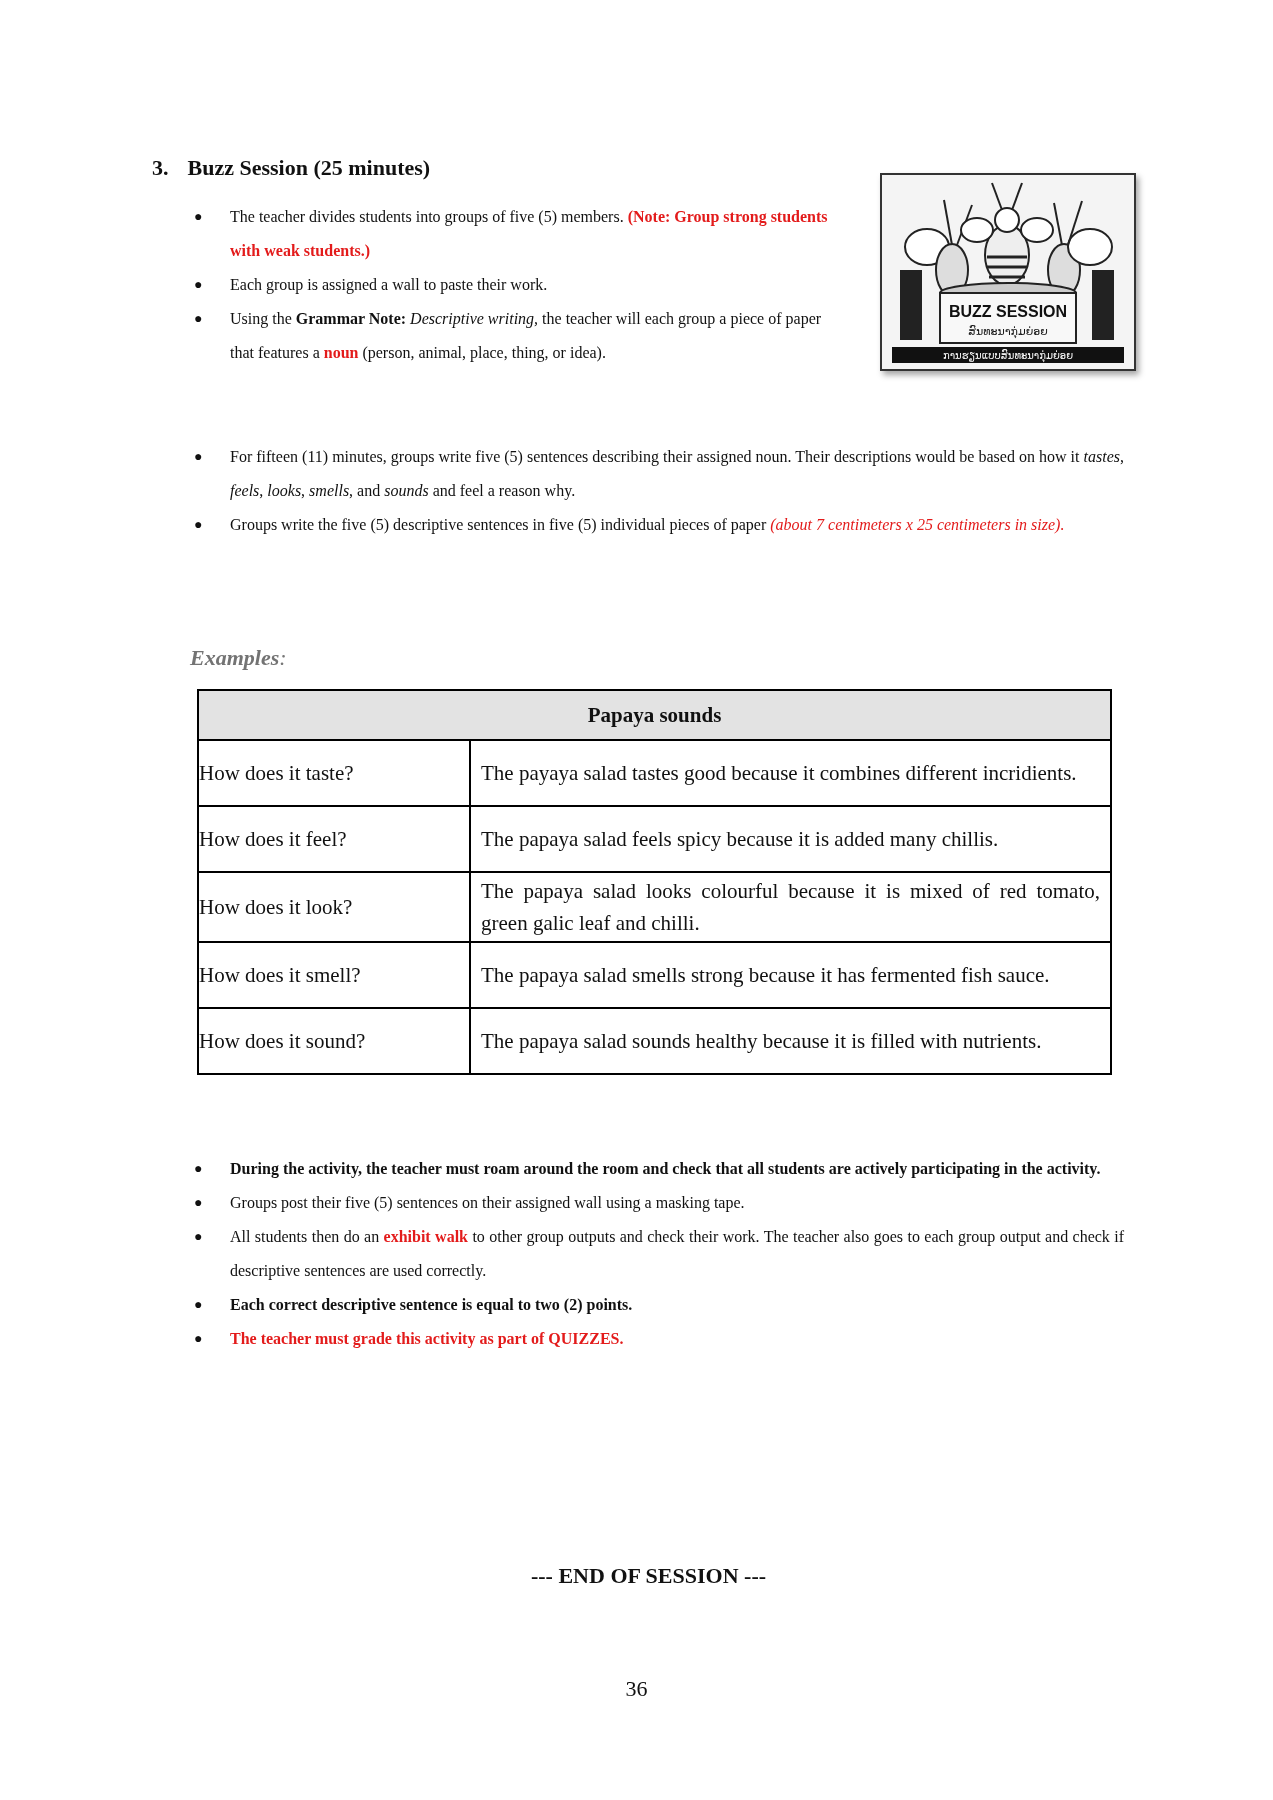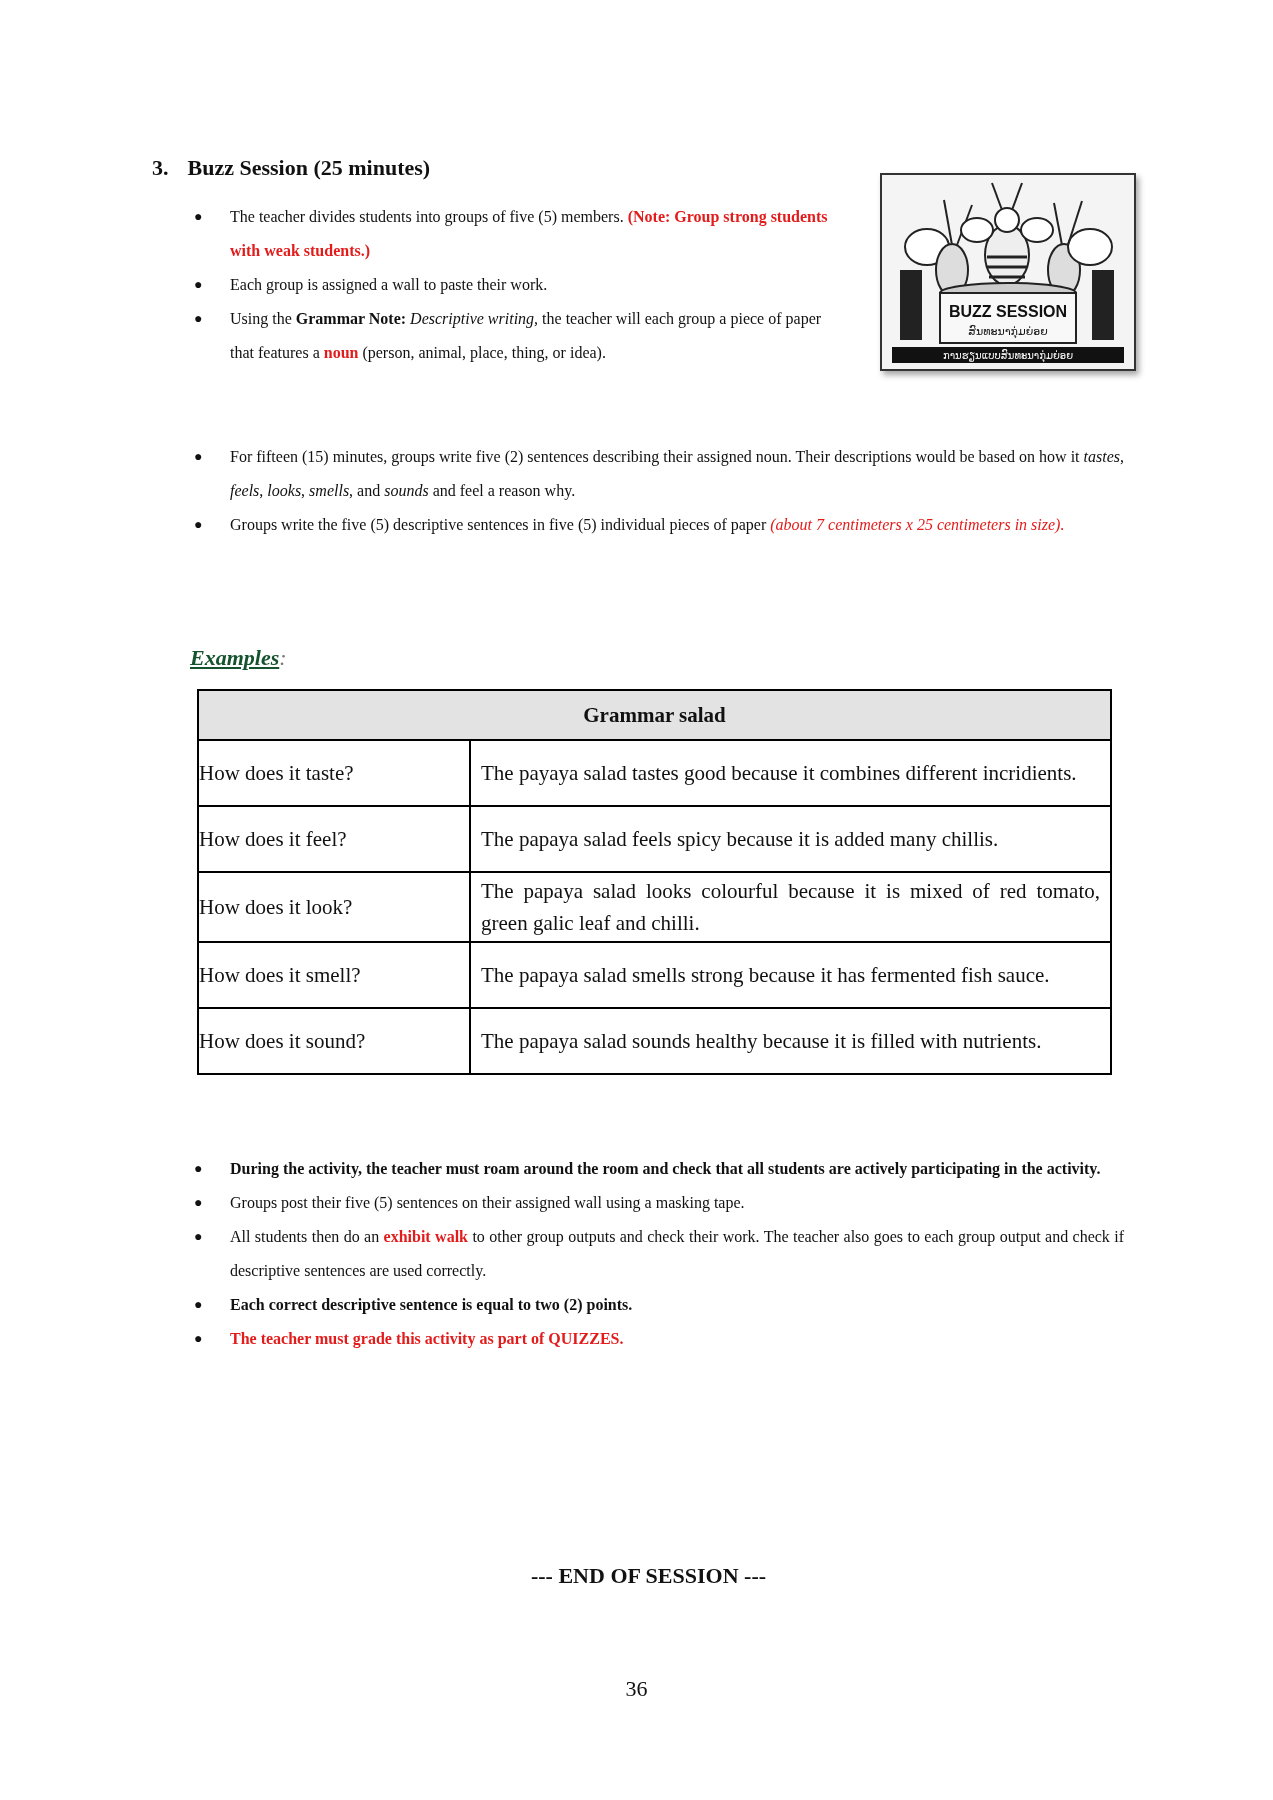--- a/index.html
+++ b/index.html
@@ -7,21 +7,21 @@
          font-family: "Liberation Serif", "DejaVu Serif", serif; color: #111; }
   .page { position: absolute; inset: 0; }
   .abs { position: absolute; }
   .heading { left: 152px; top: 155px; font-size: 22px; font-weight: bold; }
   .heading .num { display: inline-block; width: 30px; }
   ul.bullets { list-style: none; margin: 0; padding: 0; position: absolute; }
   ul.bullets li { position: relative; padding-left: 36px; font-size: 16px; line-height: 34px; }
   ul.bullets li::before { content: "\25CF"; position: absolute; left: 0; top: 0; font-size: 14px; }
   .justify { text-align: justify; }
   .red { color: #e31b1b; }
-  .dred { color: #14532d; text-decoration: underline; }
+  .dred { color: #737373; }
   .b { font-weight: bold; }
   .i { font-style: italic; }
   .top-list { left: 194px; top: 200px; width: 650px; }
   .mid-list { left: 194px; top: 440px; width: 930px; }
   .bot-list { left: 194px; top: 1152px; width: 930px; }
   .examples { left: 190px; top: 645px; font-size: 22px; font-style: italic; font-weight: bold; }
   .examples .colon { color: #777; font-weight: normal; }
   .figure { left: 880px; top: 173px; width: 252px; height: 194px; border: 2px solid #333;
             box-shadow: 3px 4px 6px rgba(0,0,0,0.35); background: #3b82f6; overflow: hidden; }
   table.ex { position: absolute; left: 197px; top: 689px; width: 915px; border-collapse: collapse; }
@@ -81,35 +81,35 @@
       <span>The teacher divides students into groups of five (5) members. </span><span class="red b">(Note: Group strong students with weak students.)</span>
     </li>
     <li><span>Each group is assigned a wall to paste their work.</span></li>
     <li>
       <span>Using the </span><span class="b">Grammar Note:</span><span class="i"> Descriptive writing,</span><span> the teacher will each group a piece of paper that features a </span><span class="red b">noun</span><span> (person, animal, place, thing, or idea).</span>
     </li>
   </ul>
 
   <ul class="bullets mid-list justify">
     <li>
-      <span>For fifteen (15) minutes, groups write five (2) sentences describing their assigned noun. Their descriptions would be based on how it </span><span class="i">tastes</span>, <span class="i">feels</span>, <span class="i">looks</span>, <span class="i">smells</span>, and <span class="i">sounds</span><span> and feel a reason why.</span>
+      <span>For fifteen (11) minutes, groups write five (5) sentences describing their assigned noun. Their descriptions would be based on how it </span><span class="i">tastes</span>, <span class="i">feels</span>, <span class="i">looks</span>, <span class="i">smells</span>, and <span class="i">sounds</span><span> and feel a reason why.</span>
     </li>
     <li>
       <span>Groups write the five (5) descriptive sentences in five (5) individual pieces of paper </span><span class="red i">(about 7 centimeters x 25 centimeters in size).</span>
     </li>
   </ul>
 
   <div class="abs examples">
     <span class="dred">Examples</span><span class="colon">:</span>
   </div>
 
   <table class="ex">
     <tbody>
         <tr>
-      <th colspan="2">Grammar salad</th>
+      <th colspan="2">Papaya sounds</th>
     </tr>
     <tr>
       <td class="q">How does it taste?</td>
       <td class="a">The payaya salad tastes good  because it combines different incridients.</td>
     </tr>
     <tr>
       <td class="q">How does it feel?</td>
       <td class="a">The papaya salad feels spicy because it is added many chillis.</td>
     </tr>
     <tr>

